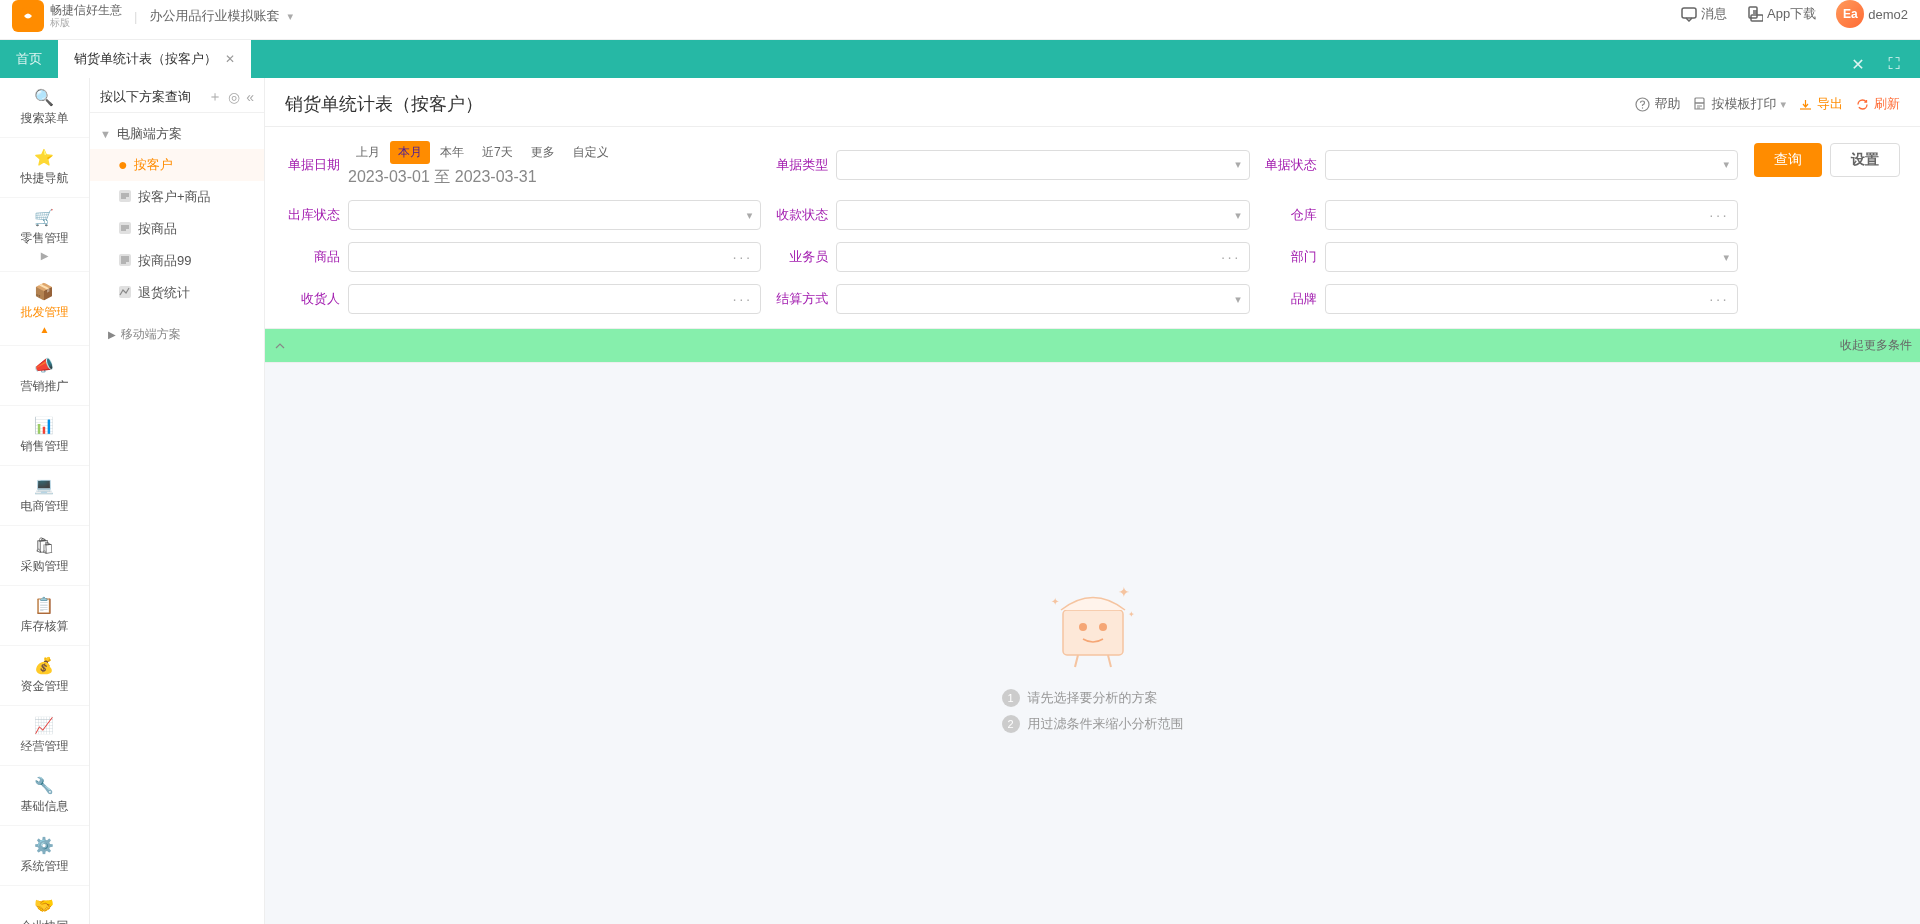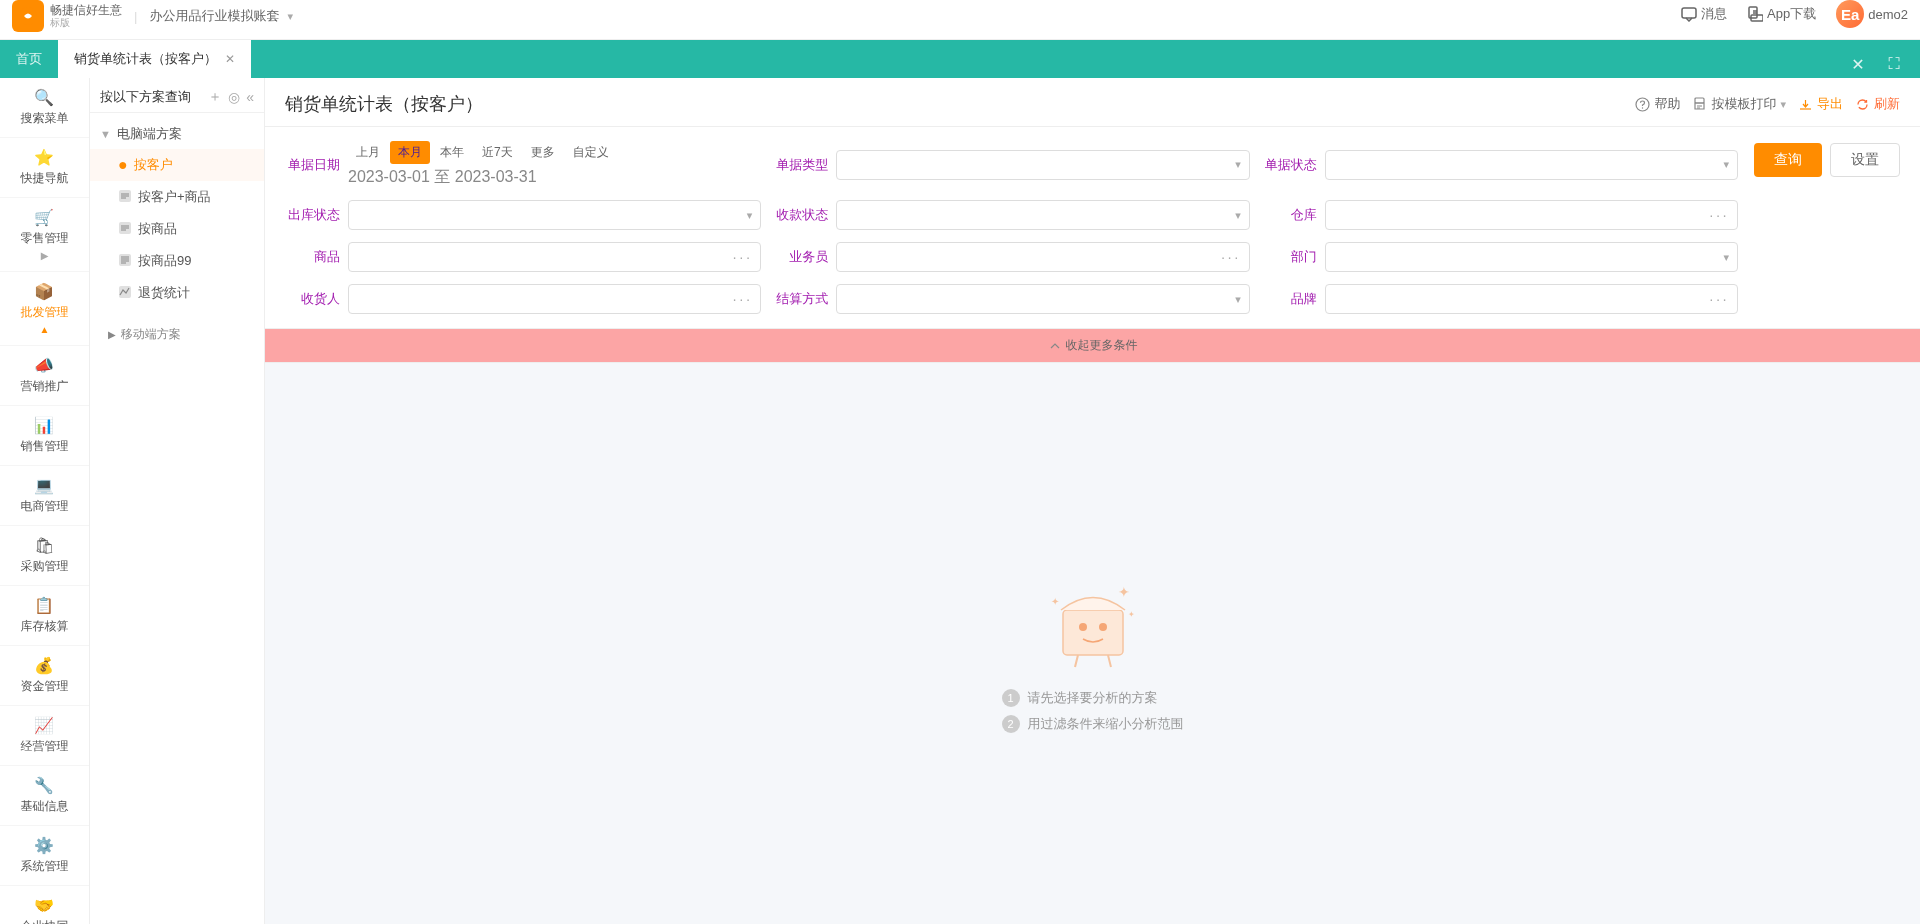--- a/index.html
+++ b/index.html
@@ -68,21 +68,21 @@
     .header-action svg { width: 16px; height: 16px; }
     .user-avatar {
       width: 28px;
       height: 28px;
       border-radius: 50%;
       background: linear-gradient(135deg, #ff9a5c, #ff6b35);
       display: flex;
       align-items: center;
       justify-content: center;
       color: white;
-      font-size: 15px;
+      font-size: 12px;
       font-weight: bold;
     }
 
     
     .tab-bar {
       background: #26b8a5;
       height: 38px;
       display: flex;
       align-items: flex-end;
       padding: 0 0 0 0;
@@ -353,32 +353,33 @@
     }
     .btn-settings {
       background: #fff;
       color: #666;
       border: 1px solid #ddd;
       border-radius: 4px;
       padding: 7px 20px;
       font-size: 14px;
       cursor: pointer;
       white-space: nowrap;
+      font-weight: bold;
     }
     .filter-grid-wrapper {
       flex: 1;
     }
 
     
     .collapse-bar {
-      background: #fca5a5;
+      background: #86efac;
       padding: 8px;
       display: flex;
       align-items: center;
-      justify-content: center;
+      justify-content: space-between;
       cursor: pointer;
       color: #666;
       font-size: 12px;
       gap: 4px;
       border-bottom: 1px solid #eee;
     }
 
     
     .empty-state {
       flex: 1;

